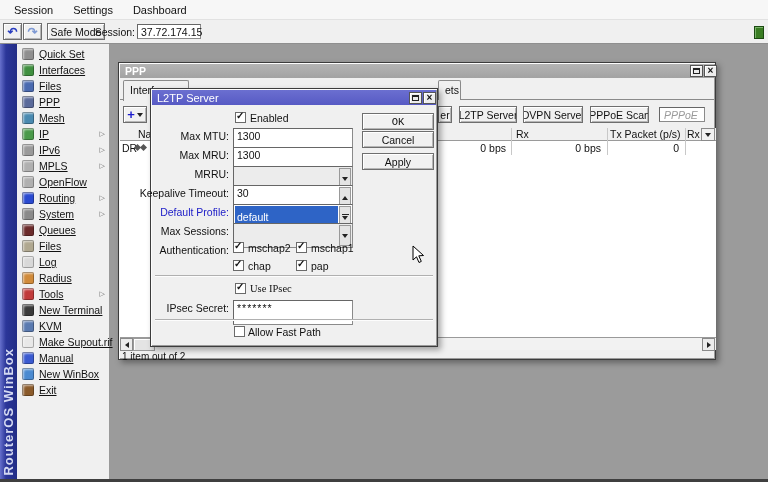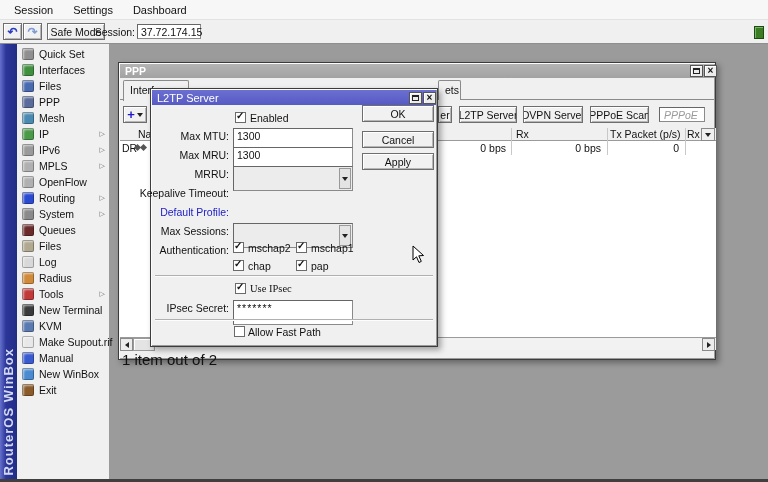--- a/index.html
+++ b/index.html
@@ -23,21 +23,21 @@
   .txt { background:#fff; border:1px solid #8a8a8a; border-top-color:#666; border-left-color:#666; font-size:10.5px; }
   .session-field { position:absolute; left:137px; top:4px; width:64px; height:15px; padding:1px 3px; }
   .conn-indicator { position:absolute; right:4px; top:6px; width:10px; height:13px; background:var(--green); border:1px solid #1c4a12; box-shadow:inset 1px 1px 0 #7ab36a; }
 
   
   .brand-strip { position:absolute; left:0; top:44px; width:17px; height:438px; background:linear-gradient(90deg,#6670cc,#2b3699 35%,#222d85); }
   .brand-text { position:absolute; left:1px; bottom:6px; writing-mode:vertical-rl; transform:rotate(180deg); color:#d4d9f2; font-size:13px; font-weight:bold; letter-spacing:1px; }
   .sidebar { position:absolute; left:17px; top:44px; width:93px; height:438px; background:#f0f0f0; border-right:1px solid #9a9a9a; padding-top:2px; }
   .side-item { height:16px; display:flex; align-items:center; gap:5px; padding-left:5px; font-size:10.5px; }
   .side-icon { width:12px; height:12px; border-radius:2px; flex:none; box-shadow:inset 0 0 0 1px rgba(0,0,0,.28), inset 2px 2px 2px rgba(255,255,255,.55); }
-  .side-label { white-space:nowrap; }
+  .side-label { white-space:nowrap;text-decoration:underline; }
   .side-arrow { margin-left:auto; margin-right:4px; color:#666; font-size:7px; }
 
   
   .win { position:absolute; background:#f0f0f0; border:1px solid #3c3c3c; box-shadow:inset 1px 1px 0 #fcfcfc, inset -1px -1px 0 #9a9a9a, 3px 3px 6px rgba(0,0,0,.35); }
   .ppp-win { left:118px; top:62px; width:598px; height:298px; z-index:1; }
   .titlebar { position:absolute; left:1px; top:1px; right:1px; height:14px; display:flex; align-items:center; color:#fff; font-weight:bold; padding-left:5px; }
   .titlebar-gray { background:linear-gradient(180deg,#b4b4b4,#a2a2a2); }
   .titlebar-blue { height:15px; background:linear-gradient(180deg,#6b6fd0,var(--titlebar)); font-weight:normal; font-size:11px; }
   .tb-btn { position:absolute; width:13px; height:12px; top:1px; background:#ececec; border:1px solid #555; box-shadow:inset 1px 1px 0 #fff; display:flex; align-items:center; justify-content:center; color:#111; }
   .max-glyph { width:7px; height:6px; border:1px solid #222; border-top-width:2px; }
@@ -56,21 +56,21 @@
   .hcell { position:absolute; top:0; font-size:10.5px; white-space:nowrap; overflow:hidden; }
   .vline { position:absolute; top:0; width:1px; height:27px; background:#c8c8c8; }
   .colsel-btn { position:absolute; left:581px; top:0; width:14px; height:13px; background:#f0f0f0; border:1px solid #8a8a8a; display:flex; align-items:center; justify-content:center; }
   .cell { position:absolute; top:14px; font-size:10.5px; white-space:nowrap; }
   .num { text-align:right; }
   .diamond { position:absolute; width:5px; height:5px; background:#555; transform:rotate(45deg); top:17px; }
 
   .hscroll { position:absolute; left:1px; top:274px; width:596px; height:13px; background:#f2f2f2; border-top:1px solid #9a9a9a; }
   .scr-btn { position:absolute; top:0; width:13px; height:13px; background:#ececec; border:1px solid #8a8a8a; display:flex; align-items:center; justify-content:center; }
   .scr-thumb { position:absolute; left:13px; top:0; width:22px; height:13px; background:#e4e4e4; border:1px solid #9a9a9a; box-shadow:inset 1px 1px 0 #fff; }
-  .statusbar { position:absolute; left:3px; top:288px; font-size:15px; }
+  .statusbar { position:absolute; left:3px; top:288px; font-size:10px; }
 
   
   .dlg { left:150px; top:88px; width:288px; height:259px; z-index:5; }
   .row-label { position:absolute; right:208px; white-space:nowrap; font-size:10.5px;padding-left:32px; }
   .fld { position:absolute; left:82px; width:120px; height:25px; padding:1px 3px; }
   .fld-disabled { background:#ececec; }
   .dd-btn { position:absolute; right:1px; top:1px; bottom:1px; width:12px; background:#e4e4e4; border:1px solid #999; display:flex; align-items:center; justify-content:center; }
   .tri-down { width:0; height:0; border-left:3px solid transparent; border-right:3px solid transparent; border-top:4px solid #222; }
   .tri-up { width:0; height:0; border-left:3px solid transparent; border-right:3px solid transparent; border-bottom:4px solid #222; }
   .tri-left { width:0; height:0; border-top:3px solid transparent; border-bottom:3px solid transparent; border-right:4px solid #222; }
@@ -278,21 +278,21 @@
     <span>L2TP Server</span>
     <span class="tb-btn" style="left:257px; top:2px;">
         <span class="max-glyph"></span>
       </span>
     <span class="tb-btn" style="left:271px; top:2px;">
         <span class="close-glyph">×</span>
       </span>
   </div>
 
   <div>
-      <div class="btn dlg-btn" style="top: 16px;">OK</div>
+      <div class="btn dlg-btn" style="top: 24px; font-family: Liberation Mono, monospace;">OK</div>
       <div class="btn dlg-btn" style="top: 42px;">Cancel</div>
       <div class="btn dlg-btn" style="top: 64px;">Apply</div>
     </div>
 
   <span class="chk" style="left:84px; top:23px;">
       <span class="chk-mark">✓</span>
     </span>
   <span class="chk-lab" style="left:99px; top:23px;">Enabled</span>
 
   <span class="row-label" style="top:41px;">Max MTU:</span>
@@ -302,22 +302,34 @@
   <div class="txt fld" style="top:58px;">1300</div>
 
   <span class="row-label" style="top:79px;margin-left:15px;">MRRU:</span>
   <div class="txt fld fld-disabled" style="top:77px;">
       <span class="dd-btn">
         <span class="tri-down"></span>
       </span>
     </div>
 
   <span class="row-label" style="top:98px;">Keepalive Timeout:</span>
+  <div class="txt fld" style="top:96px;"><span>30</span><span class="dd-btn">
+        <span class="tri-up"></span>
+      </span></div>
 
   <span class="row-label blue-label" style="top:117px;">Default Profile:</span>
+  <div class="txt fld" style="top:115px;">
+      <span class="sel-text">default</span>
+      <span class="dd-btn">
+        <span class="dd-load">
+          <span class="dd-bar"></span>
+          <span class="tri-down"></span>
+        </span>
+      </span>
+    </div>
 
   <span class="row-label" style="top:136px;">Max Sessions:</span>
   <div class="txt fld fld-disabled" style="top:134px;">
       <span class="dd-btn">
         <span class="tri-down"></span>
       </span>
     </div>
 
   <span class="row-label" style="top:155px;">Authentication:</span>
   <div>

